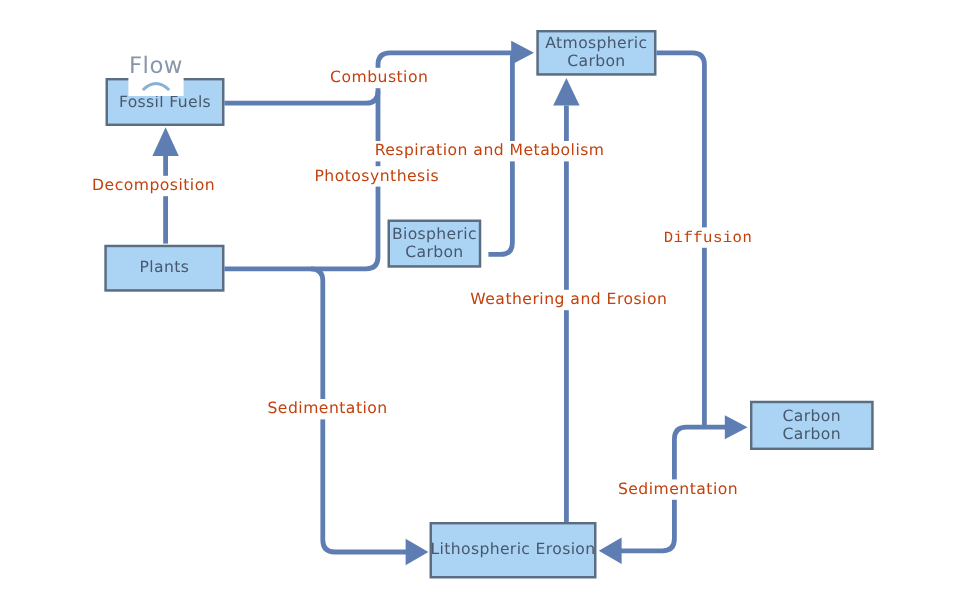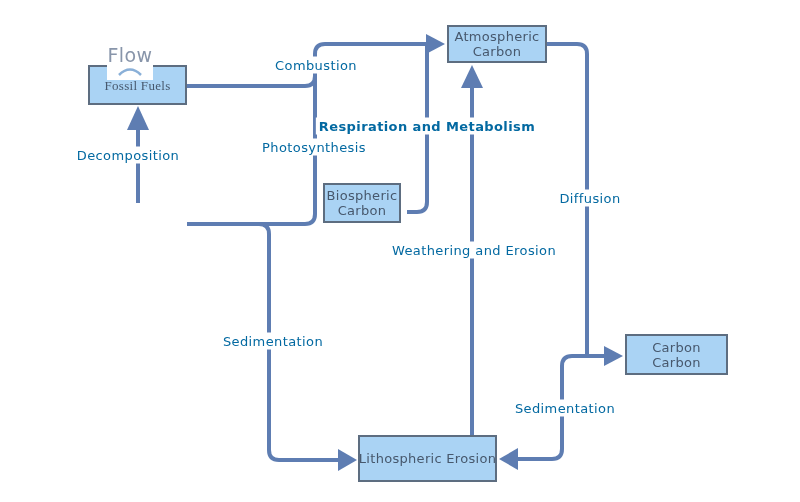--- a/index.html
+++ b/index.html
@@ -10,37 +10,37 @@
   
   .wires{position:absolute;left:0;top:0;z-index:2;}
 
   
   .node{position:absolute;z-index:1;background:#aad3f4;border:2px solid #5d6d80;
         box-sizing:border-box;display:flex;flex-direction:column;align-items:center;
         justify-content:center;color:#47586d;font-size:13px;line-height:15px;
         letter-spacing:0.3px;text-align:center;}
   .node span{display:block;white-space:nowrap;text-align:center;}
   .node span:empty{display:none;}
-  .n-fossil {left:88px;  top:65px;  width:99px;  height:40px;font-family:Liberation Serif, serif;}
+  .n-fossil {left:88px;  top:65px;  width:99px;  height:40px;}
   .n-plants {left:87px;  top:204px; width:100px; height:39px;}
   .n-bio    {left:323px; top:183px; width:78px; height:40px;}
   .n-atmo   {left:447px; top:25px;  width:100px; height:38px;}
   .n-ocean  {left:625px; top:334px; width:103px; height:41px;}
   .n-litho  {left:358px; top:435px; width:139px; height:47px;}
 
   
   .elabel{position:absolute;z-index:3;transform:translate(-50%,-50%);
-          background:#ffffff;color:#0369a1;font-size:13px;line-height:15px;
+          background:#ffffff;color:#c2410c;font-size:13px;line-height:15px;
           letter-spacing:0.4px;white-space:nowrap;padding:1px 3px;}
   .l-combustion   {left:316px;top:65px;}
   .l-photo        {left:314px;top:147px;}
-  .l-respiration  {left:427px;top:126px;font-weight:bold;}
+  .l-respiration  {left:408px;top:126px;}
   .l-decomp       {left:128px;top:155px;}
   .l-weathering   {left:474px;top:250px;}
-  .l-diffusion    {left:590px;top:198px;}
+  .l-diffusion    {left:590px;top:198px;font-family:Liberation Mono, monospace;}
   .l-sed-left     {left:273px;top:341px;}
   .l-sed-right    {left:565px;top:408px;}
 
   
   .flow-badge{position:absolute;z-index:3;left:107px;top:48px;width:46px;height:32px;
               background:#ffffff;color:#8895aa;font-size:19px;line-height:15px;
               letter-spacing:0.4px;text-align:center;}
   .flow-badge .arc{display:block;margin:0 auto;}
 </style>
 </head>
@@ -74,20 +74,24 @@
       <polygon points="357,460 338,449 338,471"></polygon>
       <polygon points="499,459 518,448 518,470"></polygon>
       <polygon points="623,356 604,346 604,366"></polygon>
     </g>
   </svg>
 
   <div class="node n-fossil">
     <span>Fossil Fuels</span>
 
   </div>
+  <div class="node n-plants">
+    <span>Plants</span>
+
+  </div>
   <div class="node n-bio">
     <span>Biospheric</span>
     <span>Carbon</span>
   </div>
   <div class="node n-atmo">
     <span>Atmospheric</span>
     <span>Carbon</span>
   </div>
   <div class="node n-ocean">
     <span>Carbon</span>

